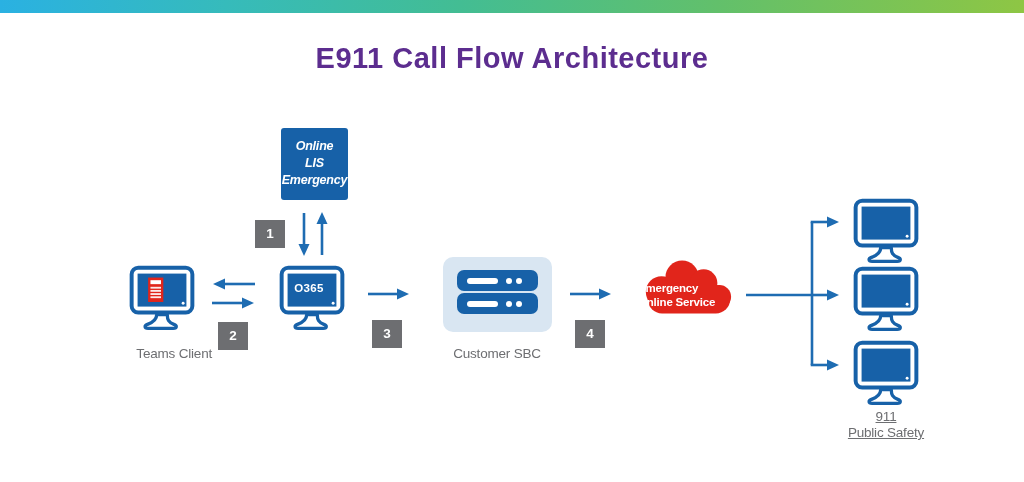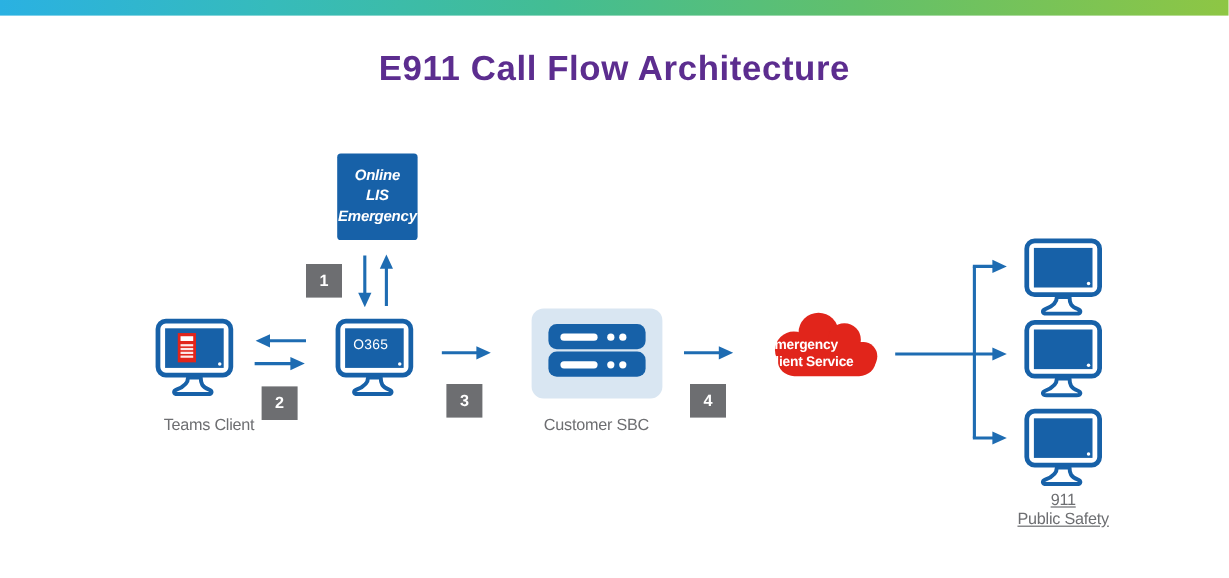--- a/index.html
+++ b/index.html
@@ -27,21 +27,21 @@
   .monitor{position:absolute;width:66px;height:68px;}
   .monitor svg{width:100%;height:100%;display:block;}
   .mon-teams{left:129px;top:265px;}
   .mon-o365{left:279px;top:265px;}
   .mon-psap1{left:853px;top:198px;}
   .mon-psap2{left:866px;top:266px;width:66px;}
   .mon-psap2{left:853px;top:266px;}
   .mon-psap3{left:853px;top:340px;}
 
   .screen-text{position:absolute;left:287px;top:282px;width:44px;text-align:center;
-    color:#fff;font-size:11.5px;font-weight:400;letter-spacing:.3px;}
+    color:#fff;font-size:11.5px;font-weight:700;letter-spacing:.3px;}
 
   .node-label{position:absolute;color:#6D6E71;font-size:13.5px;text-align:center;letter-spacing:-.2px;}
   .label-teams{left:112px;top:346px;width:100px;text-align:right;}
   .label-sbc{left:437px;top:346px;width:120px;}
   .label-psap{left:836px;top:409px;width:100px;line-height:16px;}
   .label-psap span{display:block;text-decoration:underline;}
 
   .sbc-wrap{position:absolute;left:443px;top:257px;width:109px;height:75px;
     background:#D9E6F2;border-radius:10px;}
   .server-bar{position:absolute;left:14px;width:81px;height:21px;background:#1761A8;border-radius:7px;}
@@ -161,21 +161,21 @@
     <svg viewBox="0 0 100 62">
       <circle cx="24" cy="36" r="16" fill="#E1251B"></circle>
       <circle cx="45" cy="21" r="17" fill="#E1251B"></circle>
       <circle cx="67" cy="27" r="14" fill="#E1251B"></circle>
       <circle cx="83" cy="41" r="12" fill="#E1251B"></circle>
       <rect x="10" y="29" width="84" height="29" rx="14.5" fill="#E1251B"></rect>
     </svg>
   </div>
   <div class="cloud-text">
     <span>Emergency</span>
-    <span>Client Service</span>
+    <span>Online Service</span>
   </div>
 
   <div class="flow flow-branch">
     <svg viewBox="0 0 100 160">
       <line x1="2" y1="83" x2="68" y2="83" stroke="#1E6CB2" stroke-width="2.6"></line>
       <line x1="68" y1="10" x2="68" y2="153" stroke="#1E6CB2" stroke-width="2.6"></line>
       <line x1="66.7" y1="10" x2="84" y2="10" stroke="#1E6CB2" stroke-width="2.6"></line>
       <polygon points="83,4.5 83,15.5 95,10" fill="#1E6CB2"></polygon>
       <line x1="68" y1="83" x2="84" y2="83" stroke="#1E6CB2" stroke-width="2.6"></line>
       <polygon points="83,77.5 83,88.5 95,83" fill="#1E6CB2"></polygon>

